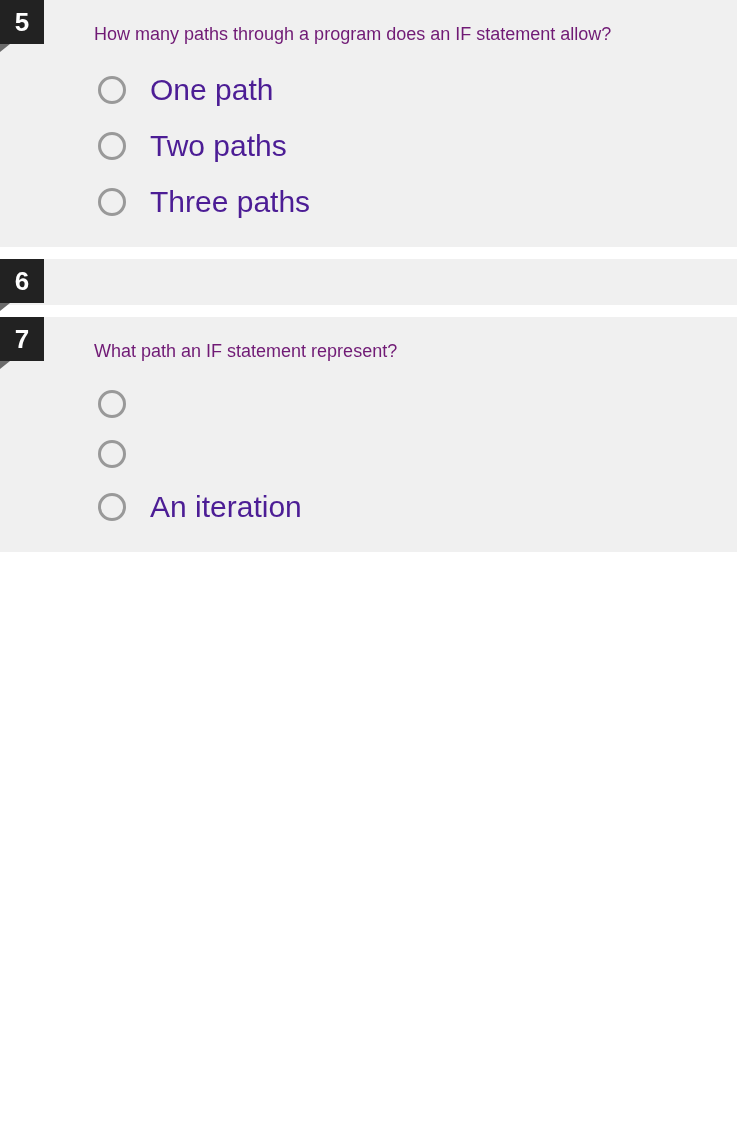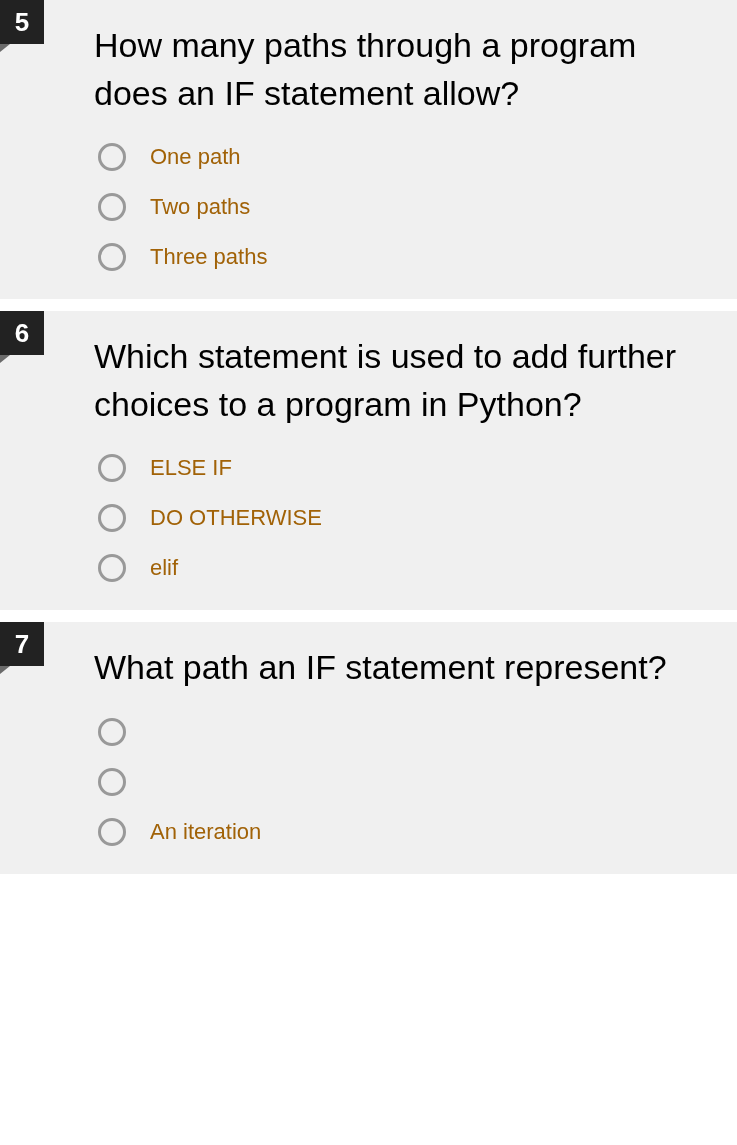--- a/index.html
+++ b/index.html
@@ -40,22 +40,22 @@
       width: 0;
       height: 0;
       border-left: 0 solid transparent;
       border-right: 10px solid transparent;
       border-top: 8px solid #6a6a6a;
     }
     .question-content {
       margin-left: 80px;
     }
     .question-text {
-      font-size: 34px;
-      color: #000000;
+      font-size: 18px;
+      color: #701a75;
       line-height: 1.4;
       margin-bottom: 26px;
       margin-top: 4px;
     }
     .option-row {
       display: flex;
       align-items: center;
       margin-bottom: 22px;
       cursor: pointer;
     }
@@ -65,22 +65,22 @@
     .radio-circle {
       width: 28px;
       height: 28px;
       border: 3px solid #999999;
       border-radius: 50%;
       margin-right: 24px;
       flex-shrink: 0;
       margin-left: 4px;
     }
     .option-label {
-      font-size: 22px;
-      color: #a16207;
+      font-size: 30px;
+      color: #4c1d95;
     }
   </style>
 </head>
 <body>
 
 <div class="question-block">
   <div class="question-number">5</div>
   <div class="question-content">
     <div class="question-text">How many paths through a program does an IF statement allow?</div>
     <div class="option-row">
@@ -93,35 +93,20 @@
     </div>
     <div class="option-row">
       <div class="radio-circle"></div>
       <div class="option-label">Three paths</div>
     </div>
   </div>
 </div>
 
 <div class="question-block">
   <div class="question-number">6</div>
-  <div class="question-content">
-    <div class="question-text">Which statement is used to add further choices to a program in Python?</div>
-    <div class="option-row">
-      <div class="radio-circle"></div>
-      <div class="option-label">ELSE IF</div>
-    </div>
-    <div class="option-row">
-      <div class="radio-circle"></div>
-      <div class="option-label">DO OTHERWISE</div>
-    </div>
-    <div class="option-row">
-      <div class="radio-circle"></div>
-      <div class="option-label">elif</div>
-    </div>
-  </div>
 </div>
 
 <div class="question-block">
   <div class="question-number">7</div>
   <div class="question-content">
     <div class="question-text">What path an IF statement represent?</div>
     <div class="option-row">
       <div class="radio-circle"></div>
     </div>
     <div class="option-row">

